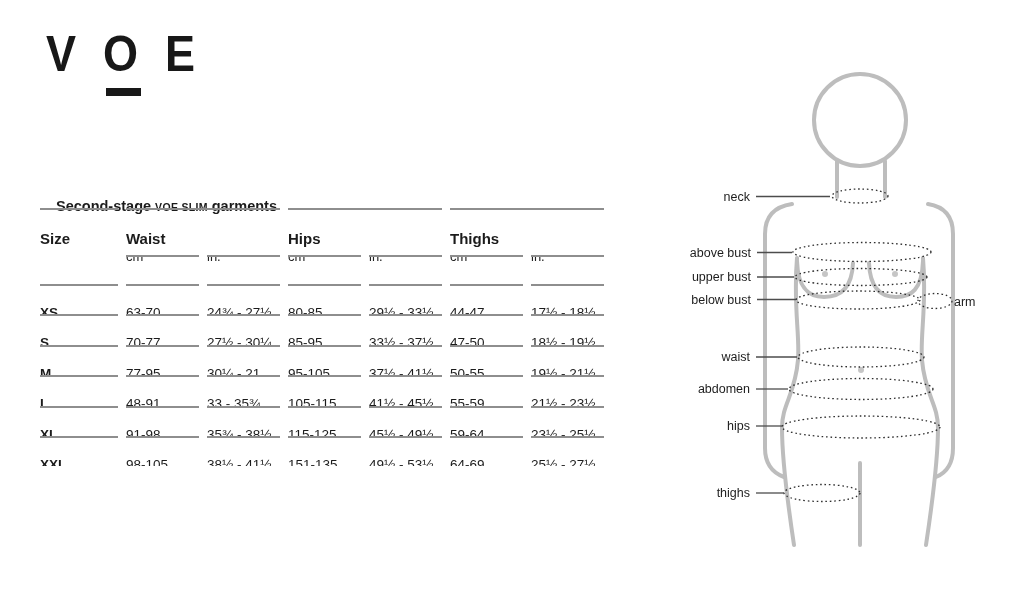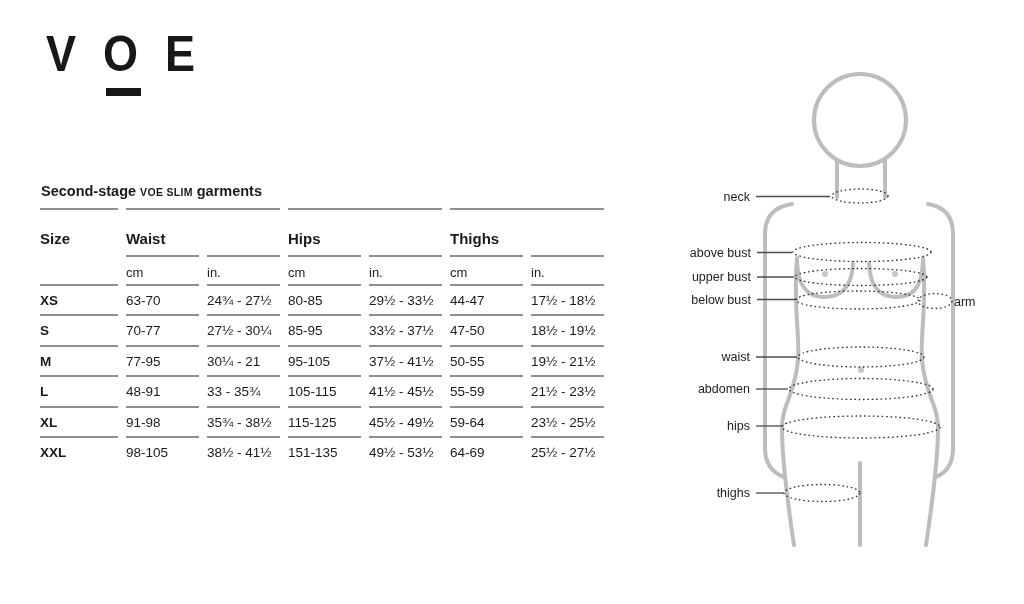--- a/index.html
+++ b/index.html
@@ -13,37 +13,37 @@
     position:absolute;left:46px;top:29px;
     font-size:50px;font-weight:bold;line-height:1;
     letter-spacing:30px;color:#181818;
     transform:scaleX(0.9);transform-origin:left top;white-space:nowrap;
   }
   .logo-underline{
     position:absolute;left:106px;top:88px;width:35px;height:8px;background:#181818;
   }
   
   .chart-title{
-    position:absolute;left:40px;top:182px;margin:1px;
+    position:absolute;left:40px;top:182px;margin:16px;
     font-size:14.5px;font-weight:bold;color:#1b1b1b;white-space:nowrap;
   }
   .chart-title .brand-caps{font-size:10.5px;letter-spacing:.3px;}
   .size-grid{
     position:absolute;left:40px;top:208px;
     display:grid;
     grid-template-columns:78px repeat(6,73px);
     grid-template-rows:47px 29px repeat(6,30.4px);
     column-gap:8px;
   }
   .cell{border-top:2px solid #8e8e8e;overflow:hidden;}
   .group{font-size:15px;font-weight:bold;padding-top:20px;}
   .span2{grid-column:span 2;}
-  .unit{font-size:13px;display:flex;align-items:flex-end;padding-bottom:4px;color:#222;}
+  .unit{font-size:13px;display:flex;align-items:flex-end;padding-bottom:20px;color:#222;}
   .blank{border-top:none;}
-  .data{font-size:13.5px;padding-top:7px;white-space:nowrap;}
+  .data{font-size:13.5px;padding-top:19px;white-space:nowrap;}
   .bold{font-weight:bold;}
   
   .figure{position:absolute;left:660px;top:0;width:364px;height:604px;}
   .fig-label{
     font-size:12.5px;fill:#1d1d1d;
     font-family:"Liberation Sans","DejaVu Sans",sans-serif;
   }
 </style>
 </head>
 <body>

